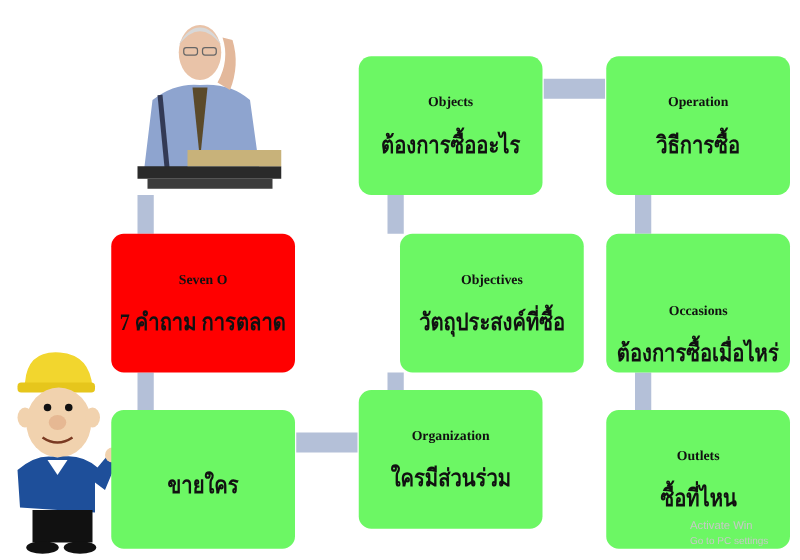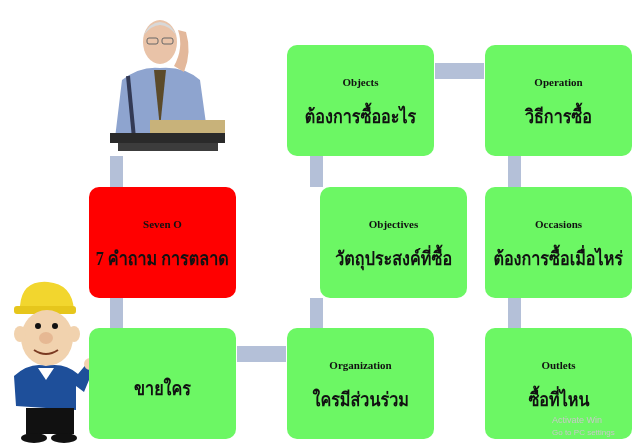--- a/index.html
+++ b/index.html
@@ -71,28 +71,28 @@
   <div class="t2">ต้องการซื้ออะไร</div>
 </div>
 <div class="box green" style="left:485px;top:45px;">
   <div class="t1">Operation</div>
   <div class="t2">วิธีการซื้อ</div>
 </div>
 <div class="box green" style="left:287px;top:187px;margin-left:33px;">
   <div class="t1">Objectives</div>
   <div class="t2">วัตถุประสงค์ที่ซื้อ</div>
 </div>
-<div class="box green" style="left:485px;top:187px;">
+<div class="box green" style="left:485px;top:187px;justify-content:flex-end;">
   <div class="t1">Occasions</div>
   <div class="t2">ต้องการซื้อเมื่อไหร่</div>
 </div>
 <div class="box green" style="left:89px;top:328px;">
   <div class="t2">ขายใคร</div>
 </div>
-<div class="box green" style="left:287px;top:328px;border-radius:10px;">
+<div class="box green" style="left:287px;top:312px;border-radius:10px;">
   <div class="t1">Organization</div>
   <div class="t2">ใครมีส่วนร่วม</div>
 </div>
 <div class="box green" style="left:485px;top:328px;">
   <div class="t1">Outlets</div>
   <div class="t2">ซื้อที่ไหน</div>
 </div>
 
 <div class="watermark" style="top:415px;">Activate Win</div>
 <div class="watermark" style="top:428px;font-size:8px;">Go to PC settings</div>

